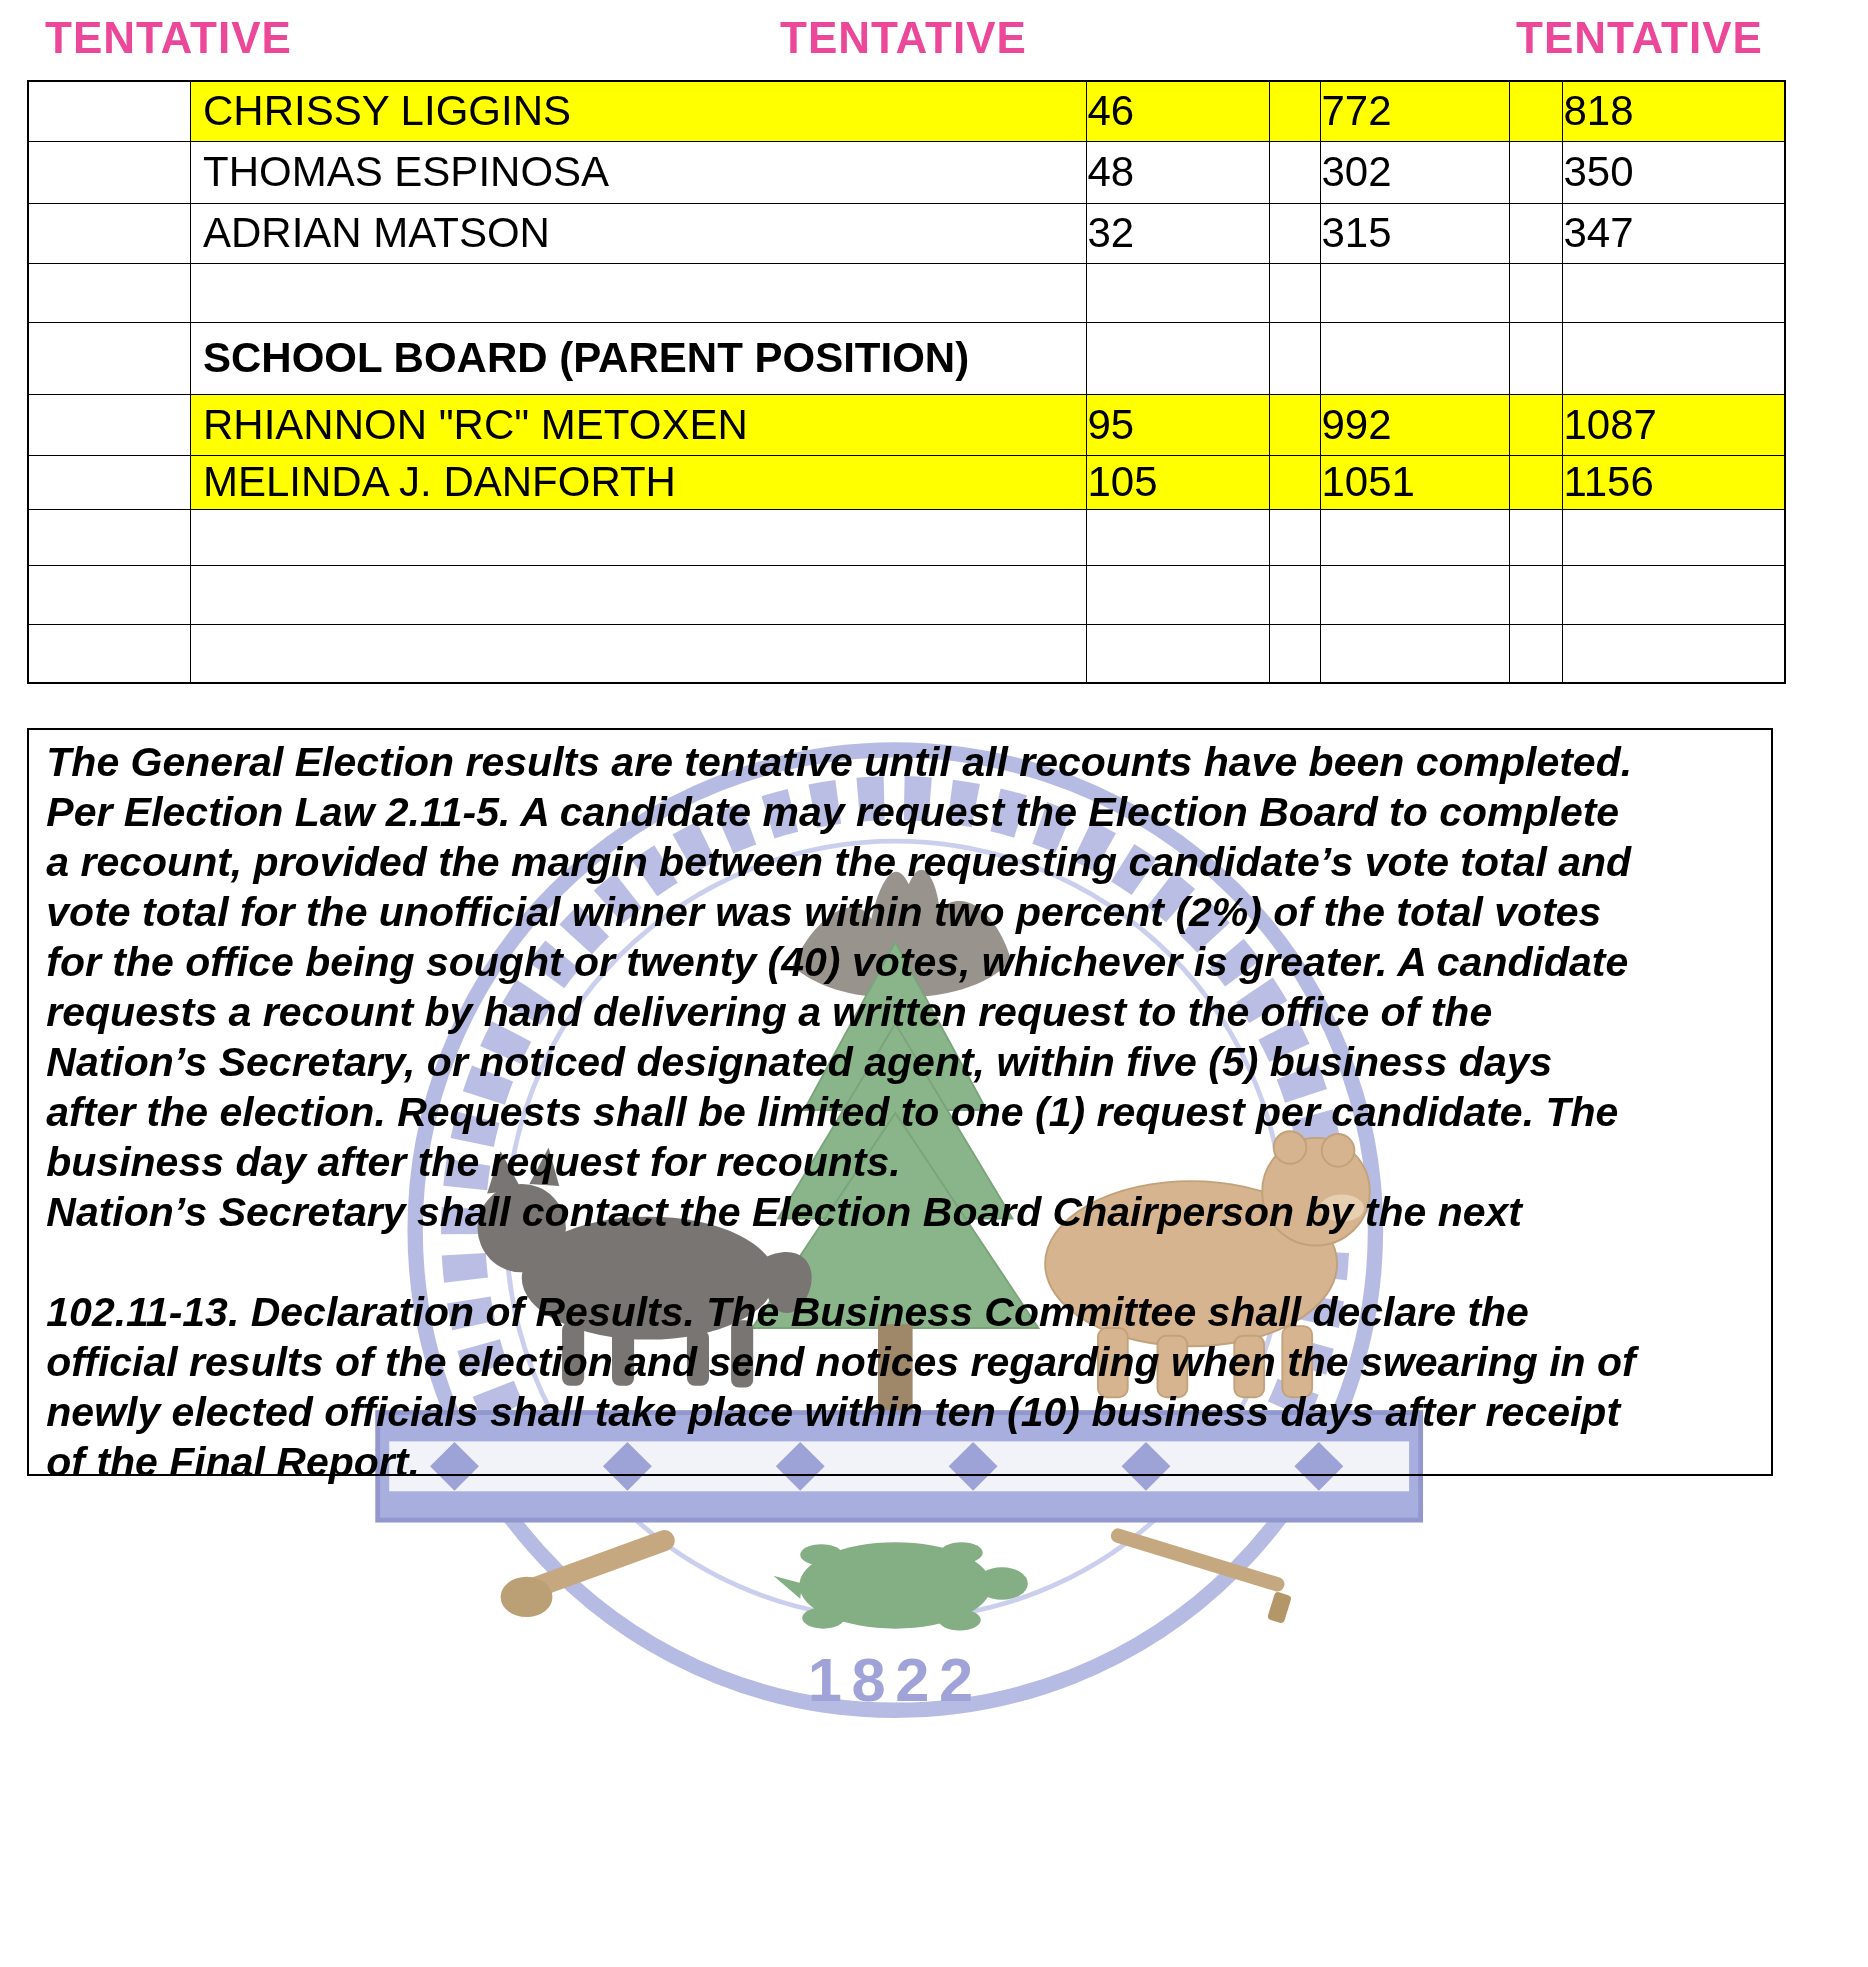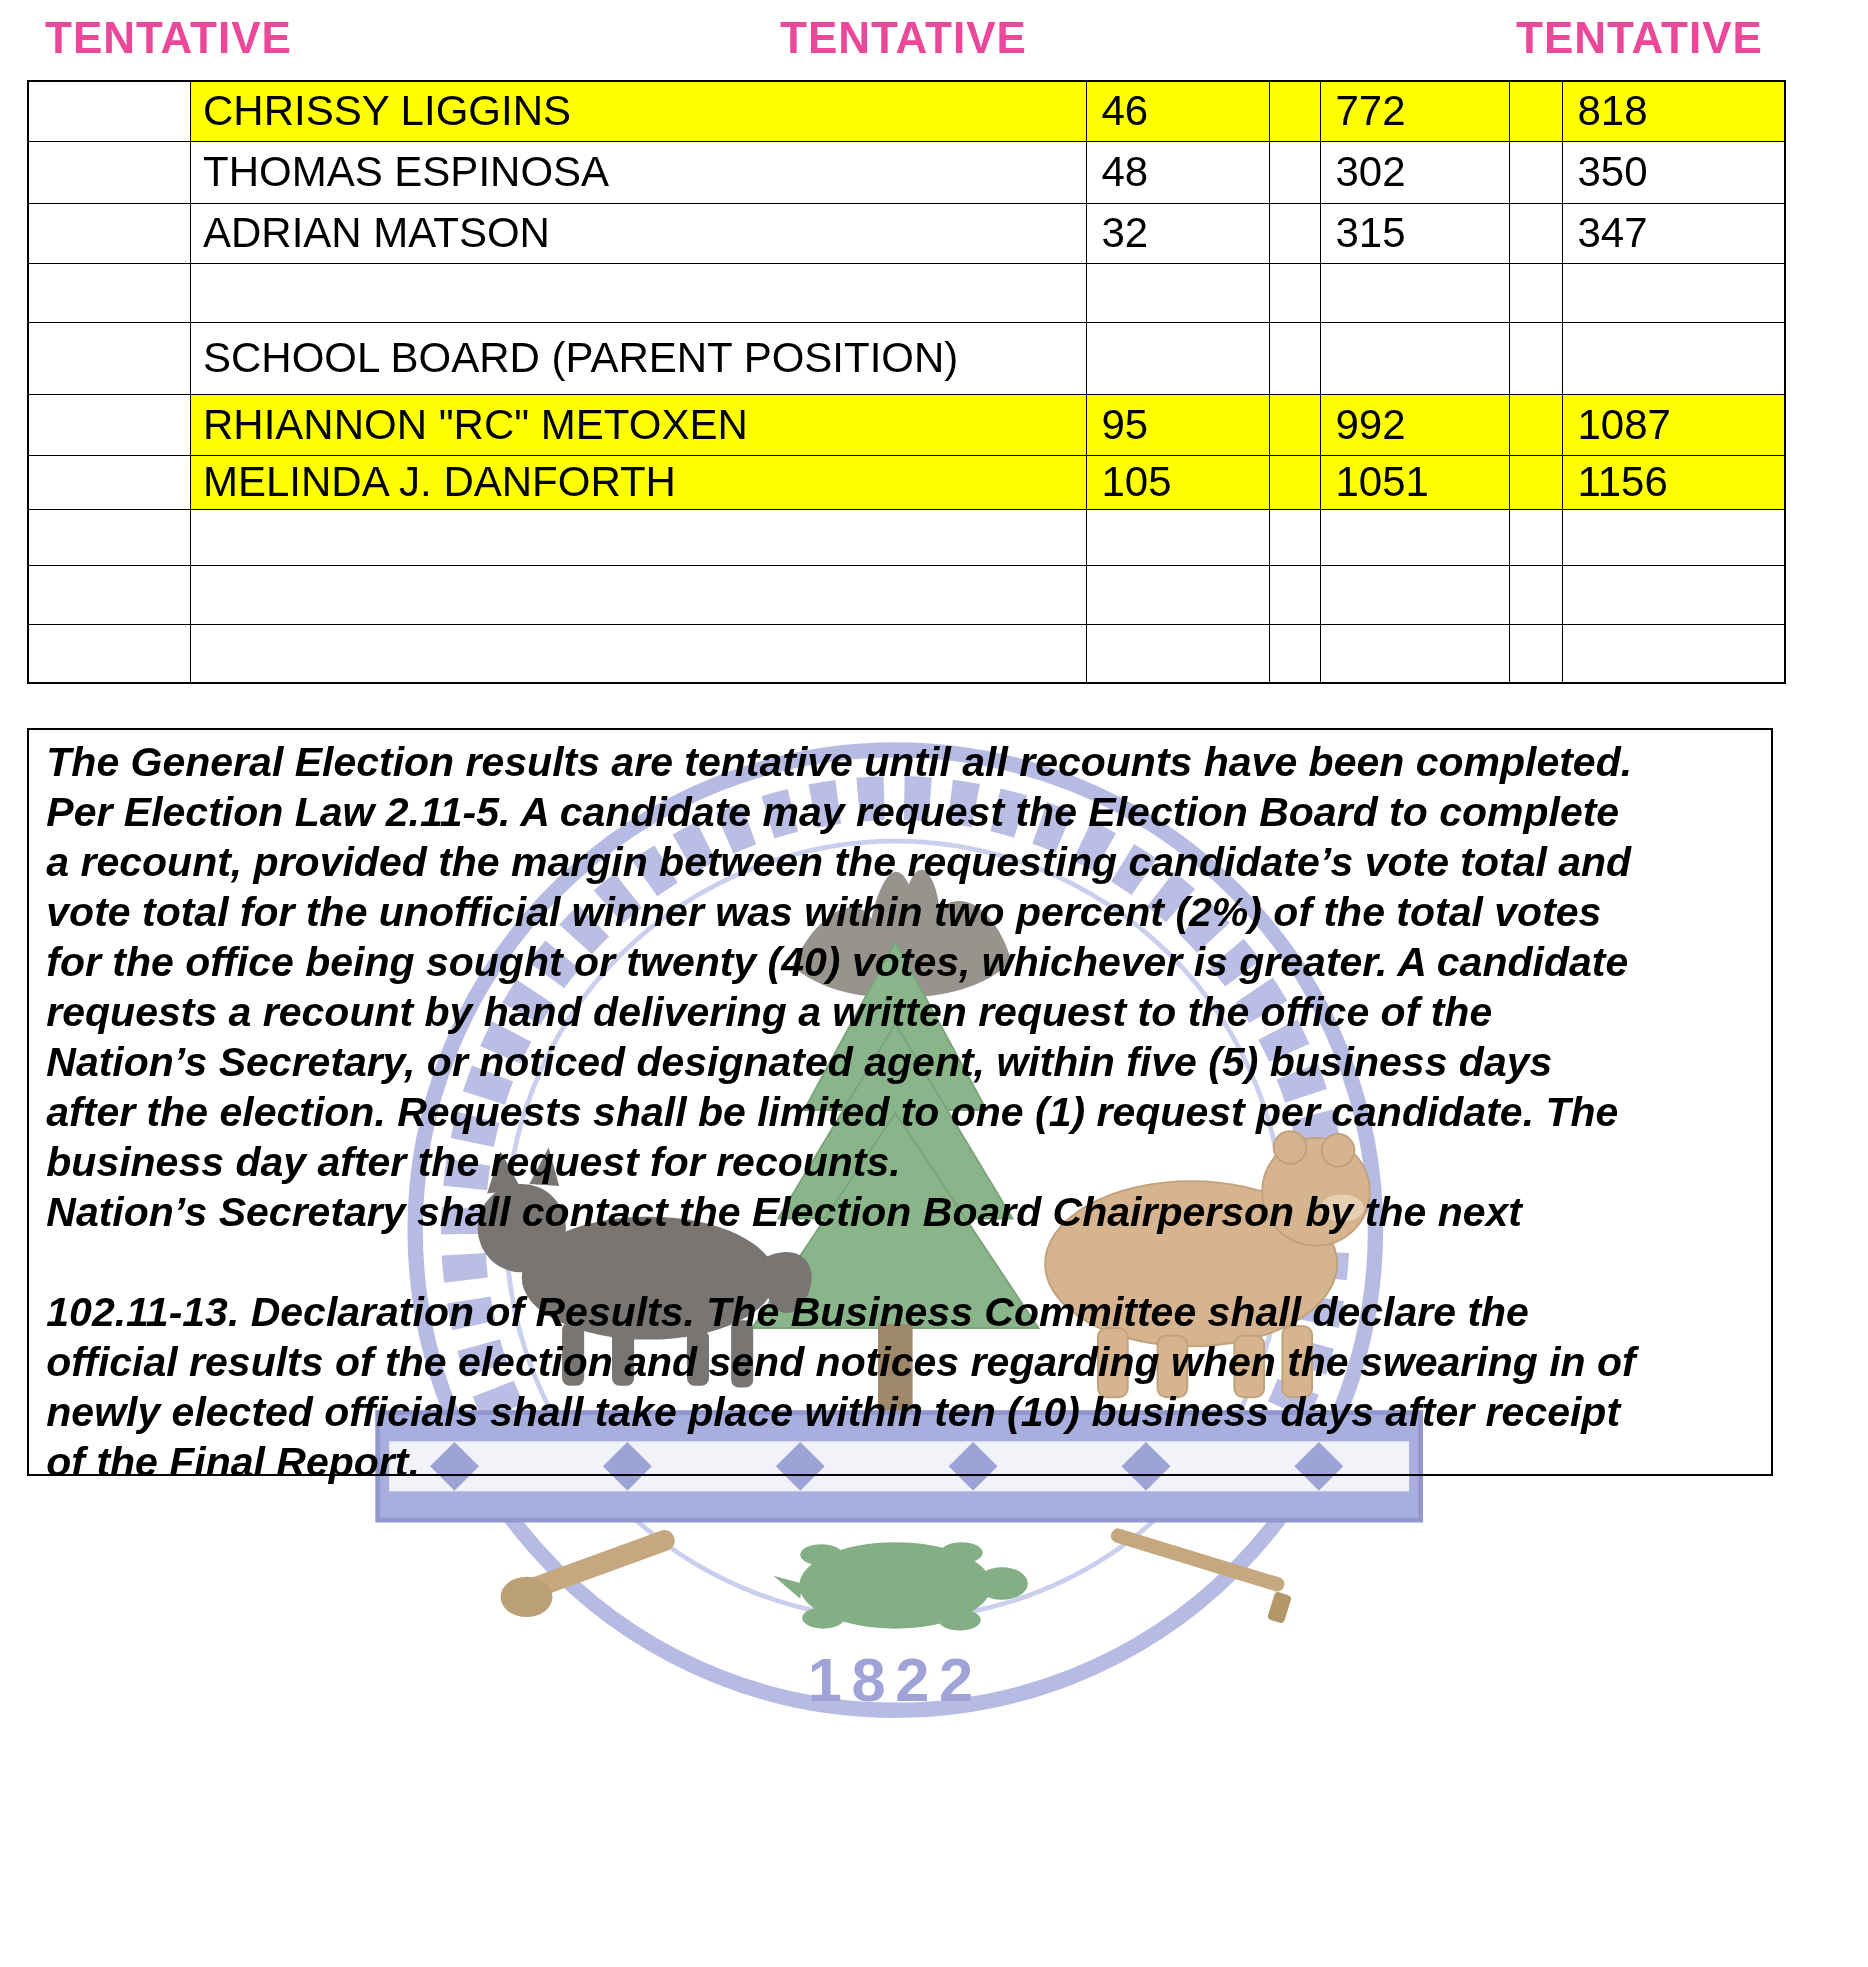--- a/index.html
+++ b/index.html
@@ -21,24 +21,24 @@
     position:absolute; left:27px; top:80px; width:1757px;
     border-collapse:collapse; table-layout:fixed;
     border:2.9px solid #000; z-index:2; background:#ffffff;
   }
   table.results td {
     border:1.9px solid #000; vertical-align:middle;
     font-size:42px; color:#000; white-space:nowrap; overflow:hidden;
     background:#ffffff;
   }
   td.name { padding-left:12.5px; }
-  td.v    { padding-left:15px; }
+  td.v    { padding-left:1px; }
   tr.hl td { background:#ffff00; }
   tr.hl td.a { background:#ffffff; }
-  tr.hdr td.name { font-weight:normal; }
+  tr.hdr td.name { font-weight:bold; }
 
   
   .noticebox {
     position:absolute; left:27px; top:688px; width:1746px; height:748px;
     border:2.9px solid #000; padding:6.7px 23px 0 17.3px;
     font-weight:bold; font-style:italic; font-size:41px; line-height:50px;
     color:#000; background:transparent; z-index:2;margin-top:40px;
   }
   .nl { white-space:nowrap; }
   .gap { margin-top:50px; }

